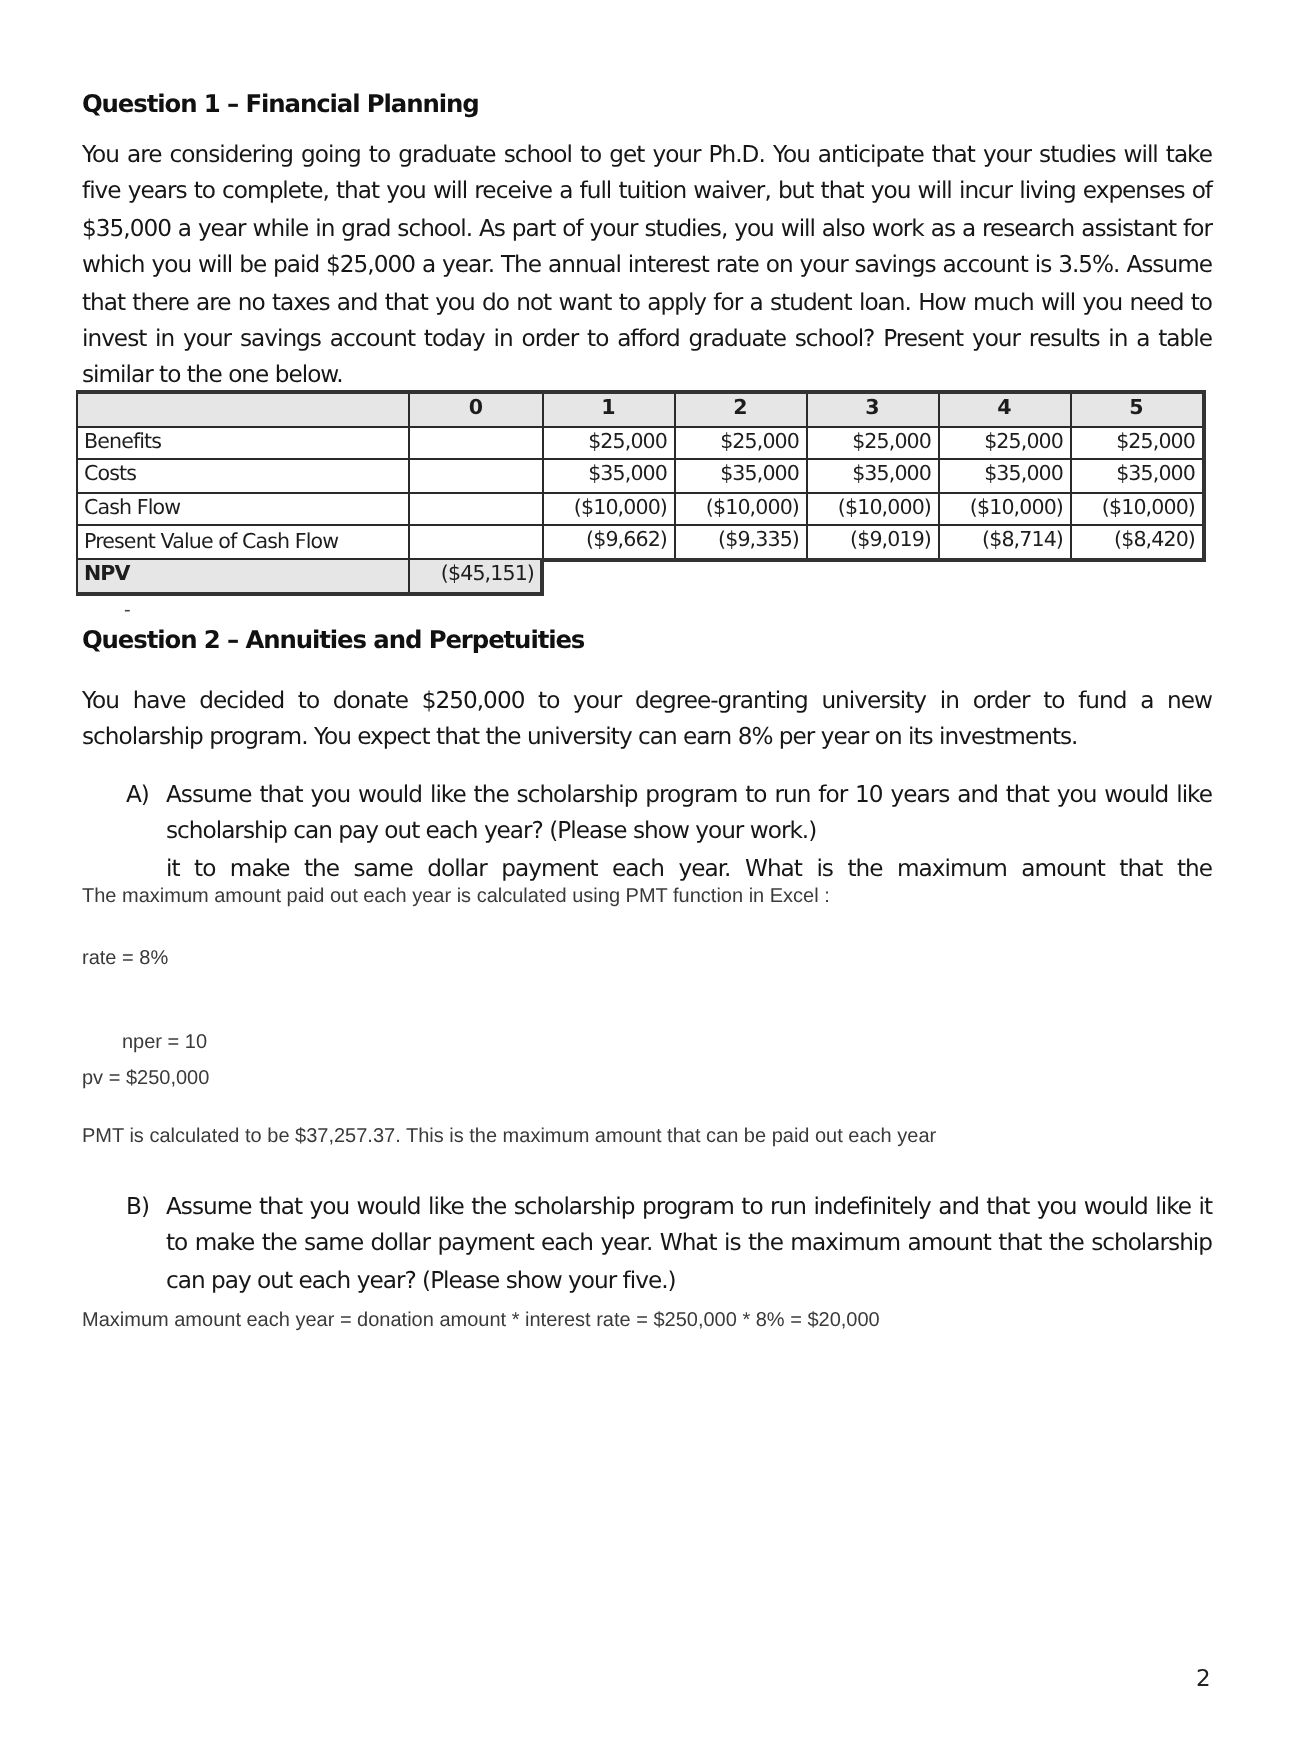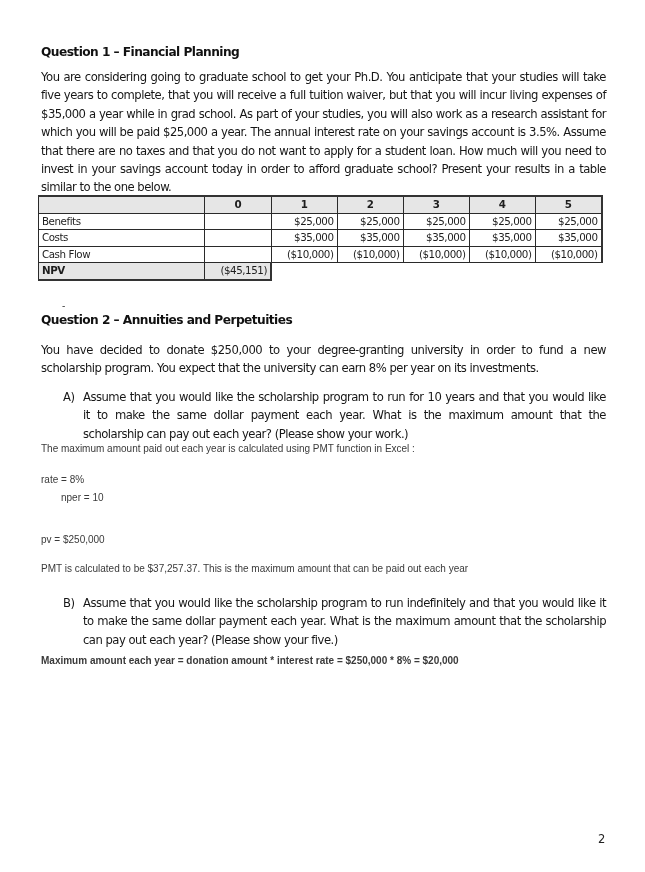--- a/index.html
+++ b/index.html
@@ -97,20 +97,29 @@
     </tr>
     <tr>
       <td class="lbl">Cash Flow</td>
       <td class="c0"></td>
       <td class="cn">($10,000)</td>
       <td class="cn">($10,000)</td>
       <td class="cn">($10,000)</td>
       <td class="cn">($10,000)</td>
       <td class="cn right-edge">($10,000)</td>
     </tr>
+    <tr class="pv">
+      <td class="lbl">Present Value of Cash Flow</td>
+      <td class="c0"></td>
+      <td class="cn">($9,662)</td>
+      <td class="cn">($9,335)</td>
+      <td class="cn">($9,019)</td>
+      <td class="cn">($8,714)</td>
+      <td class="cn right-edge">($8,420)</td>
+    </tr>
     <tr class="npv">
       <td class="lbl" style="font-weight:bold">NPV</td>
       <td class="c0" style="border-right:2px solid #333">($45,151)</td>
       <td class="empty" colspan="5"></td>
     </tr>
   </tbody>
     </table>
 
   <div class="dash">-</div>
 
@@ -118,36 +127,36 @@
 
   <div class="para" style="top:341px;">
     <span class="ln">You have decided to donate $250,000 to your degree-granting university in order to fund a new</span>
     <span class="ln last">scholarship program. You expect that the university can earn 8% per year on its investments.</span>
   </div>
 
   <div class="item" style="top:388px;">
     <span class="mark">A)</span>
     <div class="body">
       <span class="ln">Assume that you would like the scholarship program to run for 10 years and that you would like</span>
+      <span class="ln last">scholarship can pay out each year? (Please show your work.)</span>
       <span class="ln">it to make the same dollar payment each year. What is the maximum amount that the</span>
-      <span class="ln last">scholarship can pay out each year? (Please show your work.)</span>
     </div>
   </div>
 
   <div class="ans" style="top:443px;">The maximum amount paid out each year is calculated using PMT function in Excel :</div>
   <div class="ans" style="top:474px;">rate = 8%</div>
-  <div class="ans" style="top:492px;padding-left:20px;">nper = 10</div>
+  <div class="ans" style="top:516px;padding-left:20px;">nper = 10</div>
   <div class="ans" style="top:534px;">pv = $250,000</div>
   <div class="ans" style="top:563px;">PMT is calculated to be $37,257.37. This is the maximum amount that can be paid out each year</div>
 
   <div class="item" style="top:594px;">
     <span class="mark">B)</span>
     <div class="body">
       <span class="ln">Assume that you would like the scholarship program to run indefinitely and that you would like it</span>
       <span class="ln">to make the same dollar payment each year. What is the maximum amount that the scholarship</span>
       <span class="ln last">can pay out each year? (Please show your five.)</span>
     </div>
   </div>
 
-  <div class="ans" style="top:655px;font-weight:bold;">Maximum amount each year = donation amount * interest rate = $250,000 * 8% = $20,000</div>
+  <div class="ans" style="top:655px;">Maximum amount each year = donation amount * interest rate = $250,000 * 8% = $20,000</div>
 
   <div class="pageno">2</div>
 </div>
 
 </body></html>

